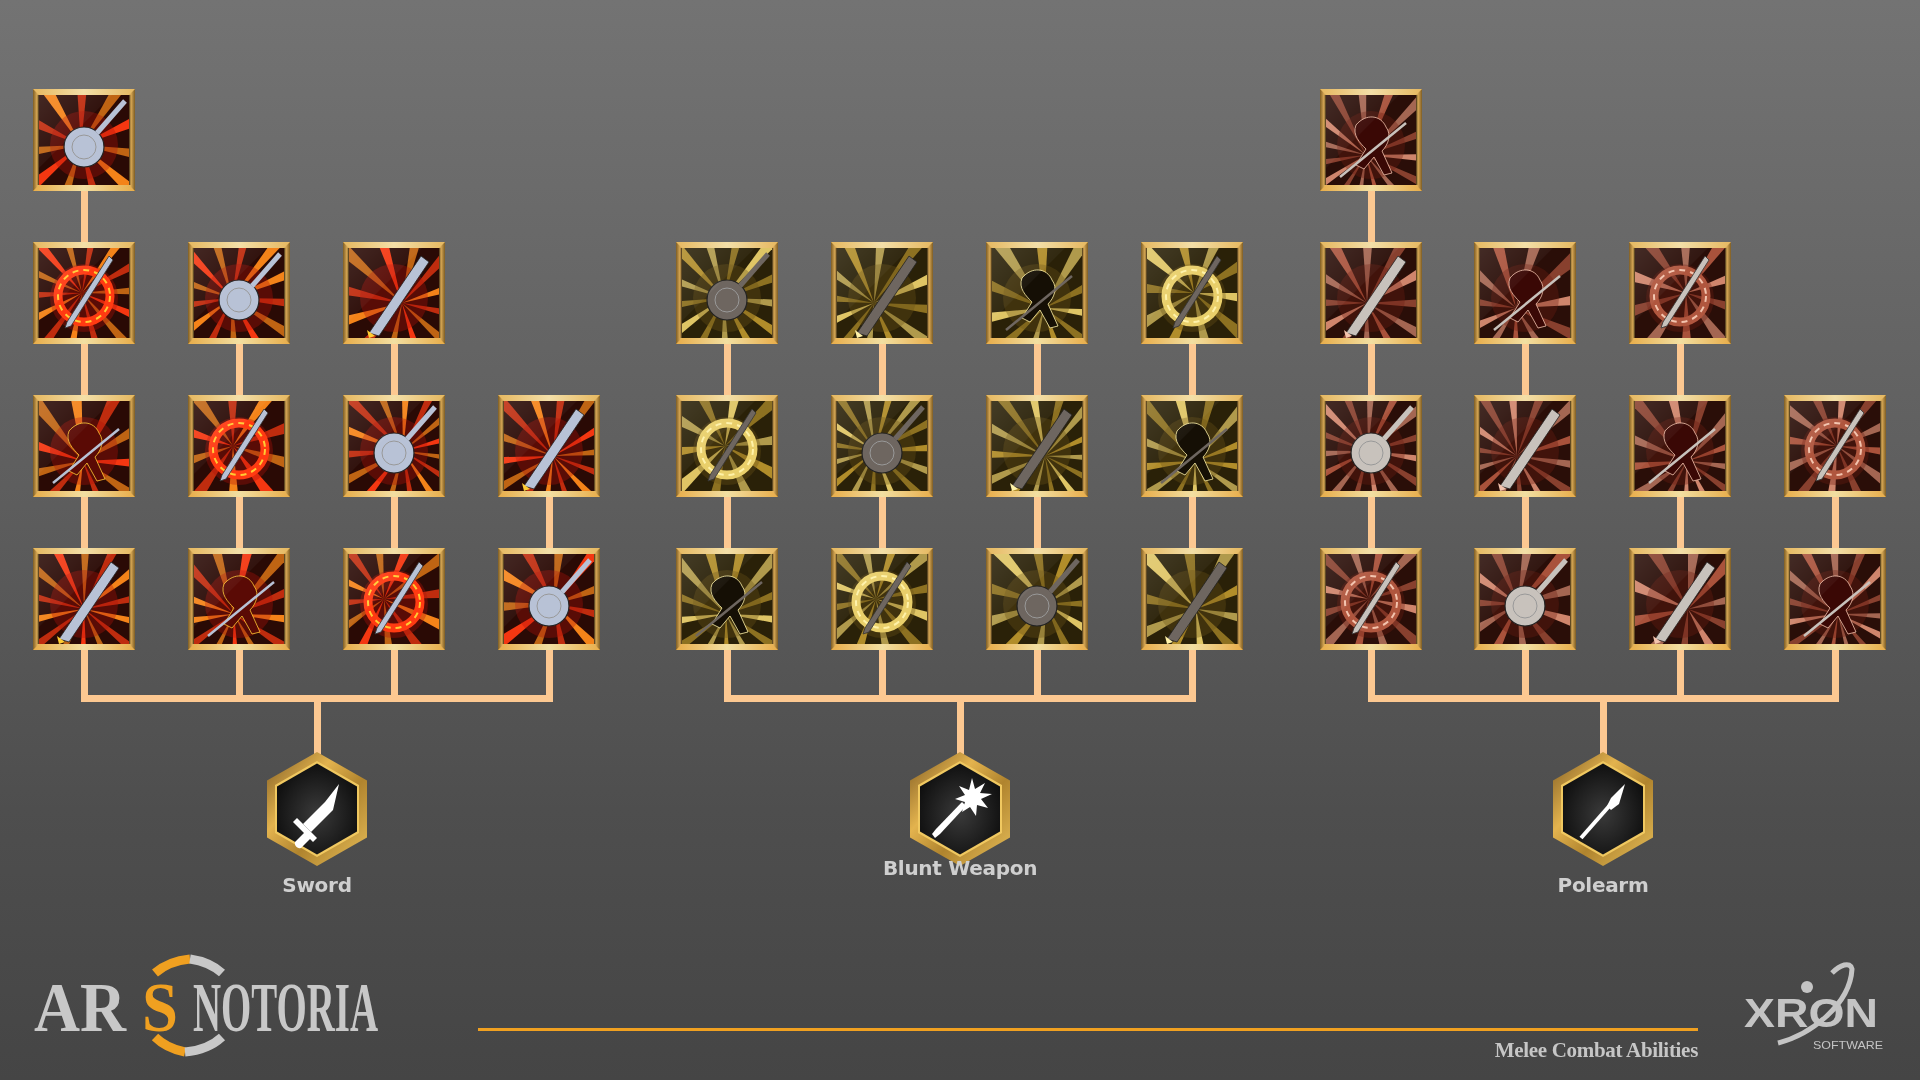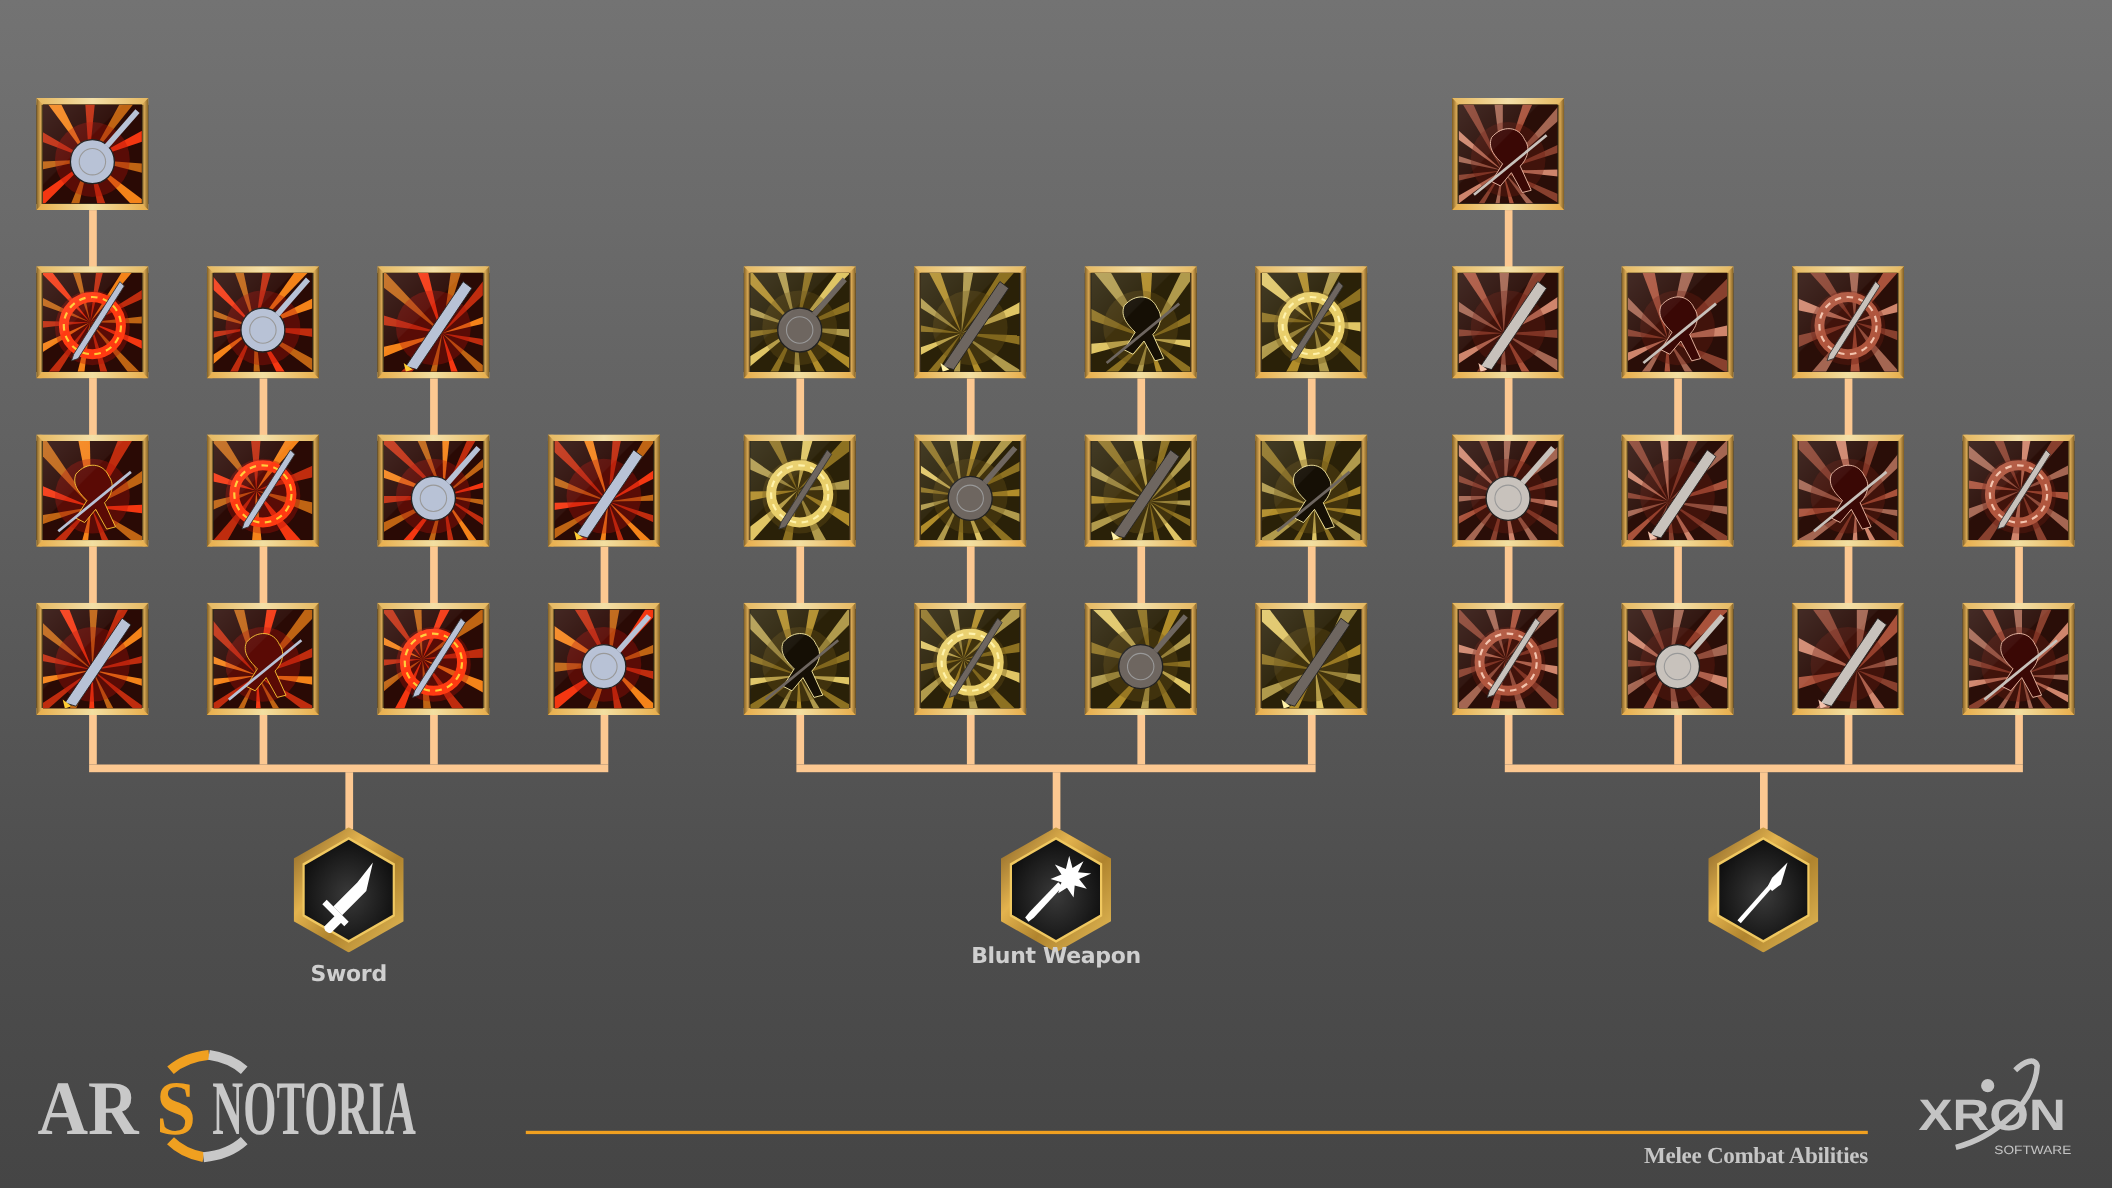--- a/index.html
+++ b/index.html
@@ -1078,20 +1078,21 @@
       </defs>
       <polygon points="50,0 100,28.5 100,85.5 50,114 0,85.5 0,28.5" fill="url(#hexg2)"></polygon>
       <polygon points="50,9 92,33 92,81 50,105 8,81 8,33" fill="#f0c860"></polygon>
       <polygon points="50,11.5 90,34.5 90,79.5 50,102.5 10,79.5 10,34.5" fill="url(#hexi2)"></polygon>
       <g>
         <path d="M28 86 L58 52" stroke="#fff" stroke-width="4"></path>
         <path d="M72 32 L66 52 L58 58 L54 54 L58 46 Z" fill="#fff"></path>
       </g>
     </svg>
     </div>
+    <div class="cat-label" style="left: 1453px; top: 873px;">Polearm</div>
   </div>
 
 <svg class="logo-ars" viewBox="0 0 410 120">
   <g fill="none" stroke-width="9">
     <path d="M125 28 A55 40 0 0 1 160 14" stroke="#f0a020"></path>
     <path d="M160 14 A55 40 0 0 1 192 28" stroke="#c8c8c8"></path>
     <path d="M125 92 A55 40 0 0 0 155 107" stroke="#f0a020"></path>
     <path d="M155 107 A55 40 0 0 0 192 92" stroke="#c8c8c8"></path>
   </g>
   <g font-family="Liberation Serif, serif" font-size="70" font-weight="bold">

